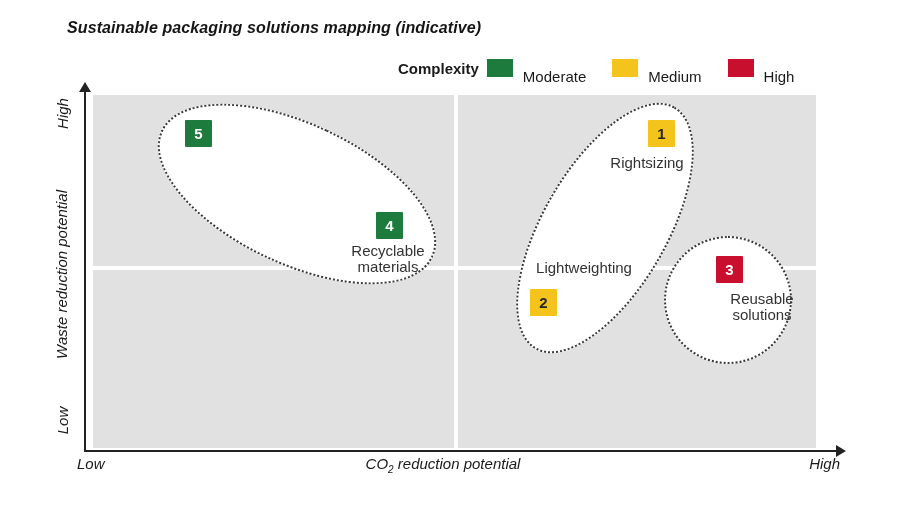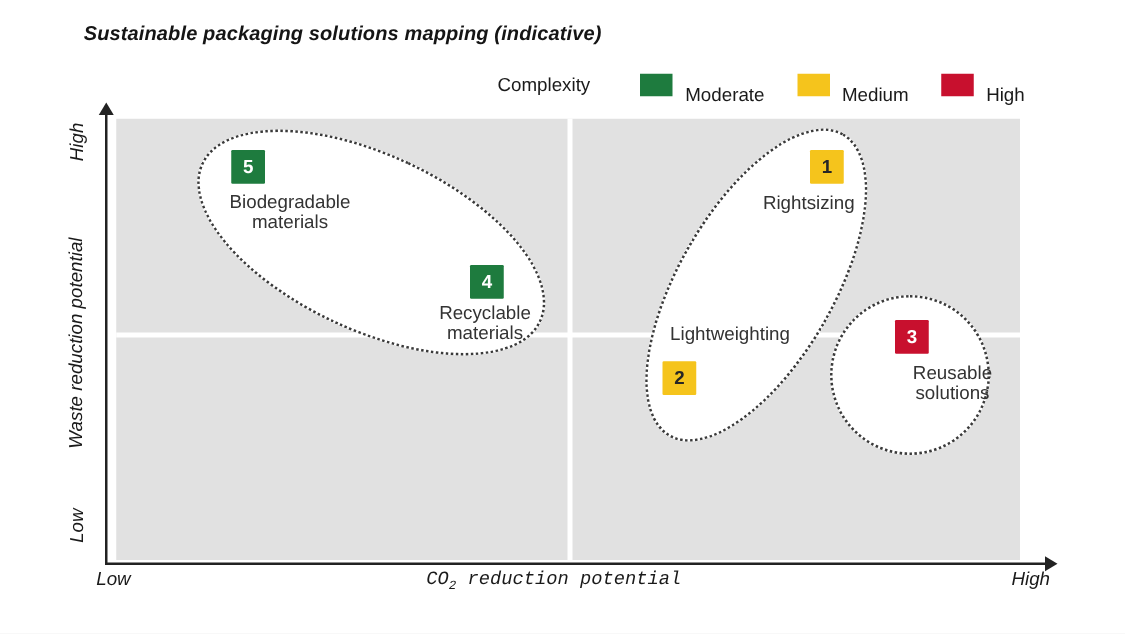--- a/index.html
+++ b/index.html
@@ -25,21 +25,21 @@
   
   .legend {
     position: absolute;
     left: 398px; top: 57px;
     height: 22px;
     display: flex;
     align-items: center;
     font-size: 15px;
     color: #1a1a1a;
   }
-  .legend-title { margin-right: 40px; }
+  .legend-title { margin-right: 8px; font-weight: bold; }
   .swatch {
     width: 26px; height: 18px;
     margin-right: 10px;
     display: inline-block;
   }
   .legend-item-label { margin-right: 26px; margin-top: 16px; }
   .legend-item-label:last-child { margin-right: 0; }
   
   .plot-area {
     position: absolute;
@@ -131,21 +131,21 @@
     position: absolute;
     font-size: 15px;
     font-style: italic;
     color: #1a1a1a;
   }
   .rot { transform: rotate(-90deg); text-align: center; }
   .y-high  { left: 27px;  top: 105px; width: 70px; }
   .y-label { left: -49px; top: 266px; width: 220px; }
   .y-low   { left: 27px;  top: 412px; width: 70px; }
   .x-low   { left: 77px;  top: 455px; }
-  .x-label { left: 323px; top: 455px; width: 240px; text-align: center; font-family: Liberation Mono, monospace; }
+  .x-label { left: 323px; top: 455px; width: 240px; text-align: center; }
   .x-high  { left: 760px; top: 455px; width: 80px; text-align: right; }
   sub { font-size: 10px; }
 </style>
 </head>
 <body>
 
 <div class="canvas">
 
   <div class="title">Sustainable packaging solutions mapping (indicative)</div>
 
@@ -161,21 +161,20 @@
 
   <div class="plot-area"></div>
   <div class="vgrid"></div>
   <div class="hgrid"></div>
 
   <div class="cluster cluster-1"></div>
   <div class="cluster cluster-2"></div>
   <div class="cluster cluster-3"></div>
 
   <div class="badge badge-5" style="background-color: rgb(30, 123, 62); color: rgb(255, 255, 255);">5</div>
-  <div class="pt-label lbl-5">Biodegradable materials</div>
 
   <div class="badge badge-4" style="background-color: rgb(30, 123, 62); color: rgb(255, 255, 255);">4</div>
   <div class="pt-label lbl-4">Recyclable materials</div>
 
   <div class="badge badge-1" style="background-color: rgb(245, 196, 28); color: rgb(38, 38, 38);">1</div>
   <div class="pt-label lbl-2">Lightweighting</div>
 
   <div class="pt-label lbl-1">Rightsizing</div>
   <div class="badge badge-2" style="background-color: rgb(245, 196, 28); color: rgb(38, 38, 38);">2</div>
 

